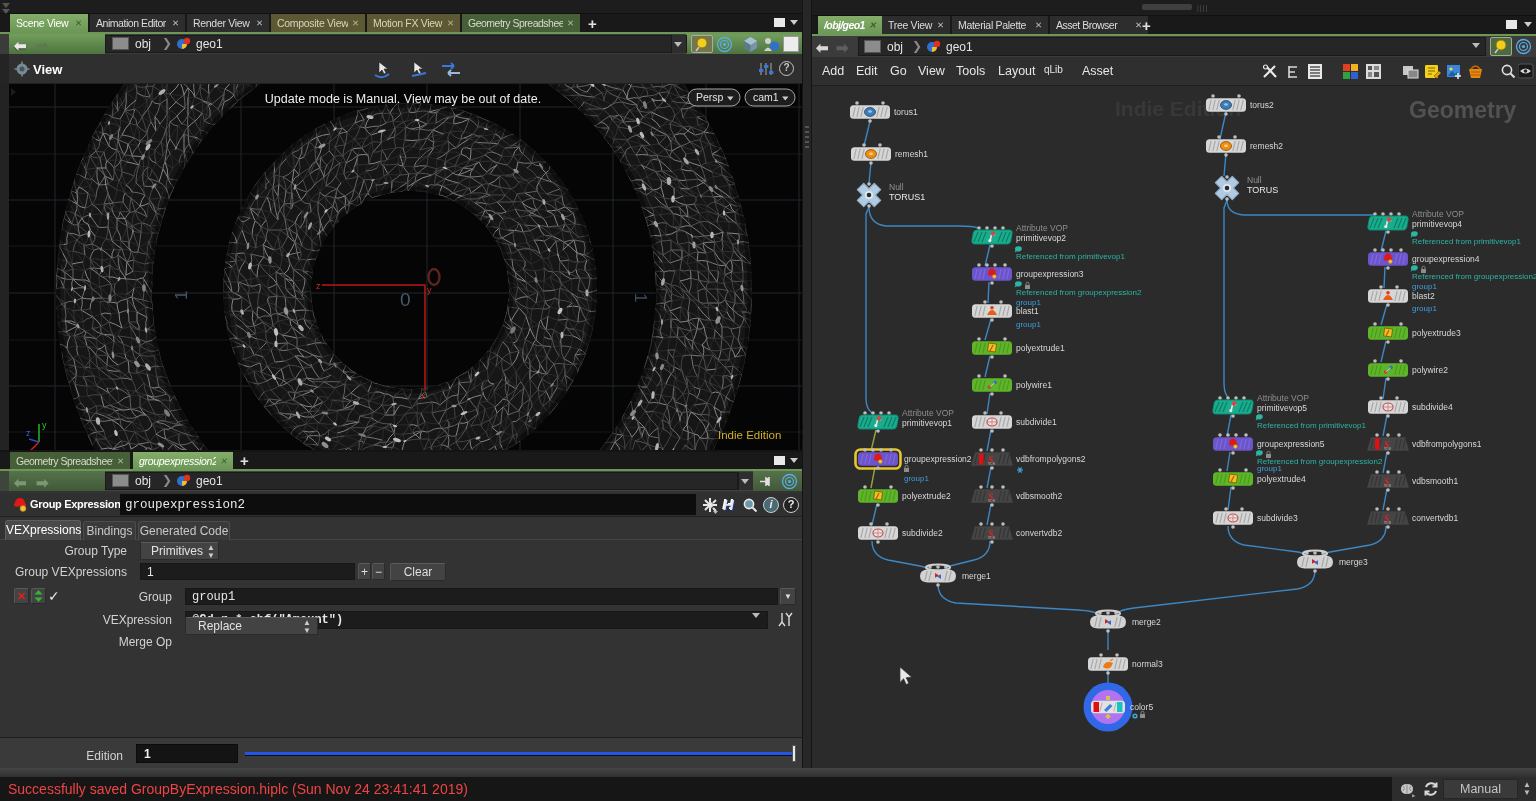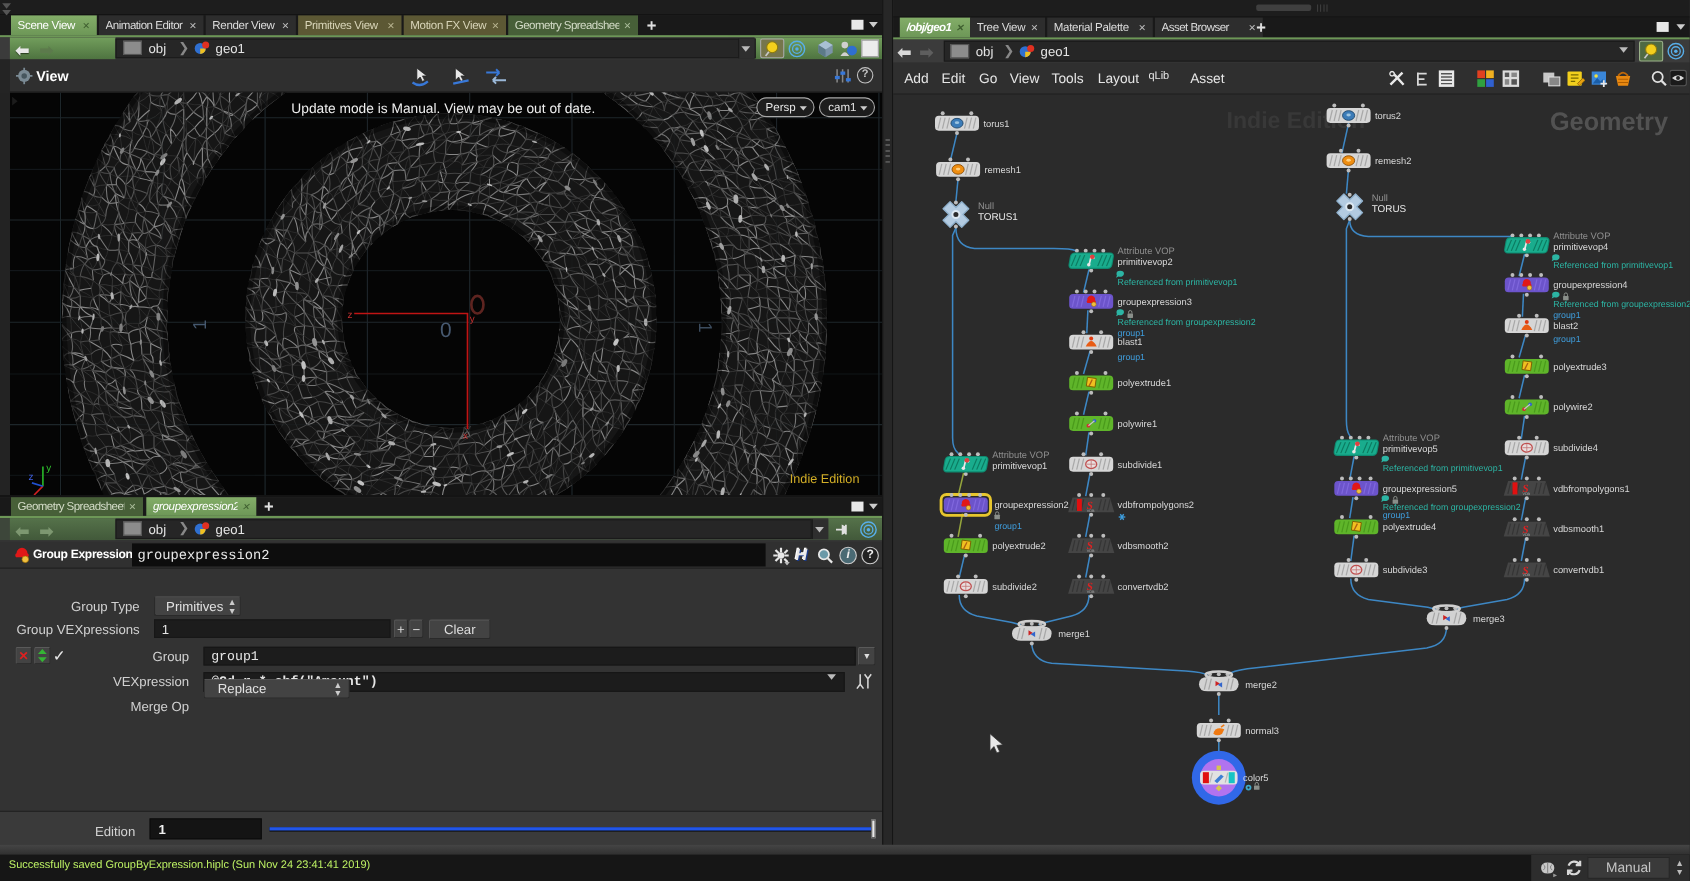--- a/index.html
+++ b/index.html
@@ -21,21 +21,21 @@
       </div>
       <div class="tab" style="left:90px;width:95px;background:#2d2d2d;color:#dcdcdc">
         <span style="flex:1 1 auto;overflow:hidden"><span style="letter-spacing:-0.45px">Animation Editor</span></span>
         <span class="x" style="color:#bdbdbd">✕</span>
       </div>
       <div class="tab" style="left:187px;width:82px;background:#2d2d2d;color:#dcdcdc">
         <span style="flex:1 1 auto;overflow:hidden">Render View</span>
         <span class="x" style="color:#bdbdbd">✕</span>
       </div>
       <div class="tab" style="left:271px;width:94px;background:#5c5834;color:#d8d4b8">
-        <span style="flex:1 1 auto;overflow:hidden">Primitives View</span>
+        <span style="flex:1 1 auto;overflow:hidden">Composite View</span>
         <span class="x" style="color:#b8b490">✕</span>
       </div>
       <div class="tab" style="left:367px;width:93px;background:#5c5834;color:#d8d4b8">
         <span style="flex:1 1 auto;overflow:hidden">Motion FX View</span>
         <span class="x" style="color:#b8b490">✕</span>
       </div>
       <div class="tab" style="left:462px;width:118px;background:#475f38;color:#d4dcc8">
         <span style="flex:1 1 auto;overflow:hidden"><span style="letter-spacing:-0.5px">Geometry Spreadsheet</span></span>
         <span class="x" style="color:#aabc9a">✕</span>
       </div>
@@ -428,20 +428,25 @@
           </g>
           <path d="M 11 14 l 5 0 l -2.5 3 Z" fill="#bbb"></path>
         </svg></div>
       <div class="abs" style="left:723px;top:3px;color:#e8e8e8;font-size:15px;font-weight:bold;font-style:italic;text-shadow:1px 1px 0 #1a3a8a,-1px -1px 0 #fff">H</div>
       <div class="abs" style="left:742px;top:4px;width:17px;height:17px"><svg width="17" height="17">
           <circle cx="7" cy="7" r="4.6" fill="#6b99a8" stroke="#e8e8e8" stroke-width="1.6"></circle>
           <path d="M 10.5 10.5 l 4 4" stroke="#e8e8e8" stroke-width="2"></path>
         </svg></div>
       <div class="abs" style="left:763px;top:4px;width:16px;height:16px;border:1.5px solid #ccc;border-radius:50%;background:#4a6a74;color:#eee;font-size:11px;font-weight:bold;font-style:italic;text-align:center;line-height:13px">i</div>
       <div class="abs" style="left:783px;top:4px;width:16px;height:16px;border:1.5px solid #ccc;border-radius:50%;background:#222;color:#eee;font-size:11px;font-weight:bold;text-align:center;line-height:13px">?</div>
+    </div>
+    <div class="abs" style="left:0;top:68px;width:802px;height:22px;background:#333;border-bottom:1px solid #444">
+      <div class="abs" style="left:5px;top:2px;width:76px;height:20px;background:#4a4a4a;border:1px solid #5e5e5e;border-bottom:none;border-radius:3px 3px 0 0;color:#fff;font-size:12px;text-align:center;line-height:19px">VEXpressions</div>
+      <div class="abs" style="left:83px;top:3px;width:53px;height:19px;background:#3a3a3a;border:1px solid #4c4c4c;border-bottom:none;border-radius:3px 3px 0 0;color:#c8c8c8;font-size:12px;text-align:center;line-height:18px">Bindings</div>
+      <div class="abs" style="left:138px;top:3px;width:92px;height:19px;background:#3a3a3a;border:1px solid #4c4c4c;border-bottom:none;border-radius:3px 3px 0 0;color:#c8c8c8;font-size:12px;text-align:center;line-height:18px">Generated Code</div>
     </div>
     <div class="lbl" style="left:0;top:94px;width:127px">Group Type</div>
     <div class="ddn" style="left:140px;top:92px;width:79px;height:18px;padding-left:10px">Primitives<span style="position:absolute;right:3px;top:1px;font-size:8px;color:#ccc;line-height:8px">▲<br>▼</span></div>
     <div class="lbl" style="left:0;top:115px;width:127px">Group VEXpressions</div>
     <div class="fld" style="left:140px;top:113px;width:215px;height:17px">1</div>
     <div class="btn" style="left:358px;top:113px;width:13px;height:17px">+</div>
     <div class="btn" style="left:372px;top:113px;width:13px;height:17px">−</div>
     <div class="btn" style="left:390px;top:113px;width:56px;height:18px">Clear</div>
     <div class="btn" style="left:14px;top:138px;width:15px;height:16px;color:#e02020;font-weight:bold;font-size:11px">✕</div>
     <div class="btn" style="left:31px;top:138px;width:15px;height:16px">
@@ -1177,21 +1182,21 @@
         <circle cx="323" cy="630" r="2.6" fill="#3da8c8"></circle>
         <circle cx="323" cy="630" r="1" fill="#2b2b2b"></circle>
         <rect x="328" y="628" width="5" height="4" rx="0.5" fill="#8a8f8a"></rect>
         <path d="M 329 628 v -1.2 a 1.5 1.5 0 0 1 3 0 v 1.2" fill="none" stroke="#8a8f8a" stroke-width="0.9"></path>
         <path d="M 88 581 v 15.5 l 3.6 -3.8 l 2.6 5.8 l 2.6 -1.2 l -2.6 -5.6 l 5.4 -0.6 Z" fill="#e8e8e8" stroke="#333" stroke-width="0.7"></path>
       </svg>
     </div>
   </div>
 <div class="abs" style="left:0;top:768px;width:1536px;height:9px;background:linear-gradient(#454545,#303030)"></div>
 <div class="abs" style="left:0;top:777px;width:1536px;height:24px;background:#161616">
-    <div class="abs" style="left:8px;top:4px;color:#bef264;font-size:10px">Successfully saved GroupByExpression.hiplc (Sun Nov 24 23:41:41 2019)</div>
+    <div class="abs" style="left:8px;top:4px;color:#ef4444;font-size:14px">Successfully saved GroupByExpression.hiplc (Sun Nov 24 23:41:41 2019)</div>
     <div class="abs" style="left:1392px;top:0;width:144px;height:24px;background:#2d2d2d"></div>
     <div class="abs" style="left:1398px;top:3px;width:19px;height:18px"><svg width="19" height="18">
         <path d="M 3 9 q 0 -5 6 -5 q 6 0 6 5 q 0 5 -6 5 q -6 0 -6 -5 Z" fill="#c8c8c8"></path>
         <path d="M 9 4.5 v 9 M 5 6 q 3 2 0 5 M 13 6 q -3 2 0 5" stroke="#777" stroke-width="0.8" fill="none"></path>
         <path d="M 14 14 l 3.5 2 l -3.5 1.5 Z" fill="#999"></path>
       </svg></div>
     <div class="abs" style="left:1422px;top:3px;width:18px;height:18px"><svg width="18" height="18">
         <path d="M 4 7 a 5.5 5.5 0 0 1 10 -1" fill="none" stroke="#d8d8d8" stroke-width="2"></path>
         <path d="M 14.5 2.5 v 4 h -4" fill="none" stroke="#d8d8d8" stroke-width="2"></path>
         <path d="M 14 11 a 5.5 5.5 0 0 1 -10 1" fill="none" stroke="#d8d8d8" stroke-width="2"></path>

